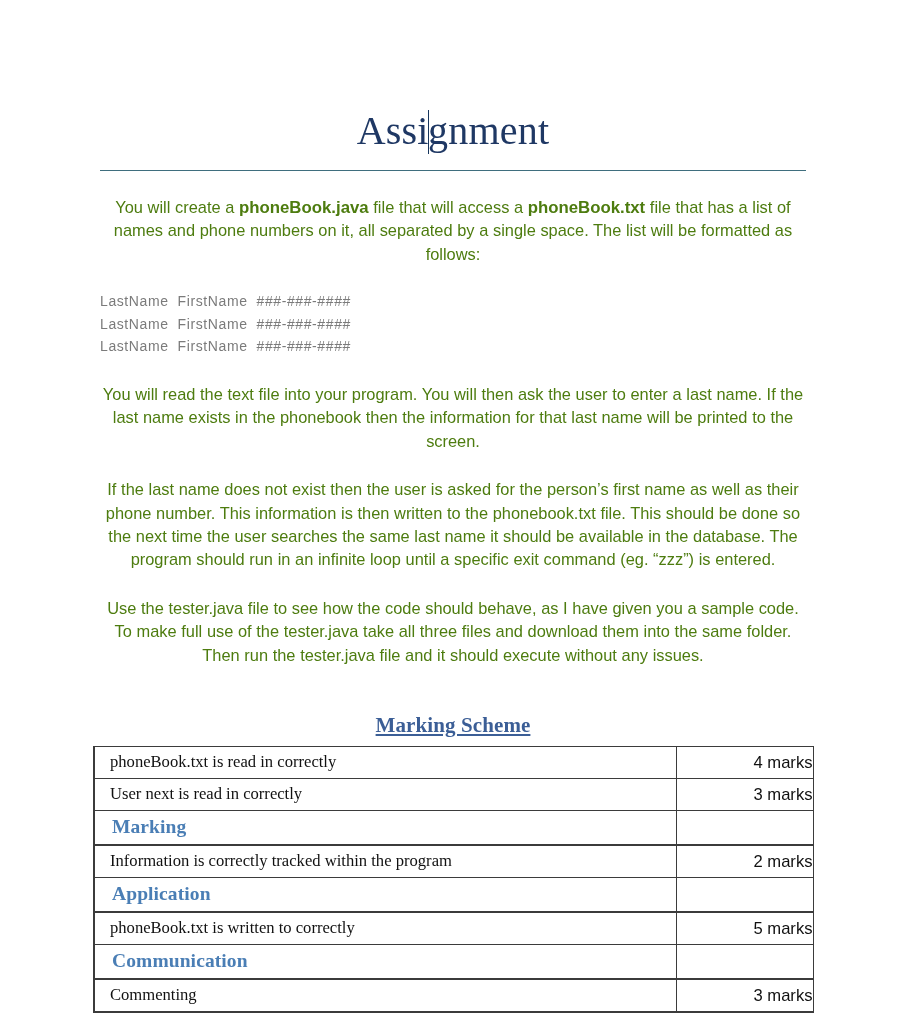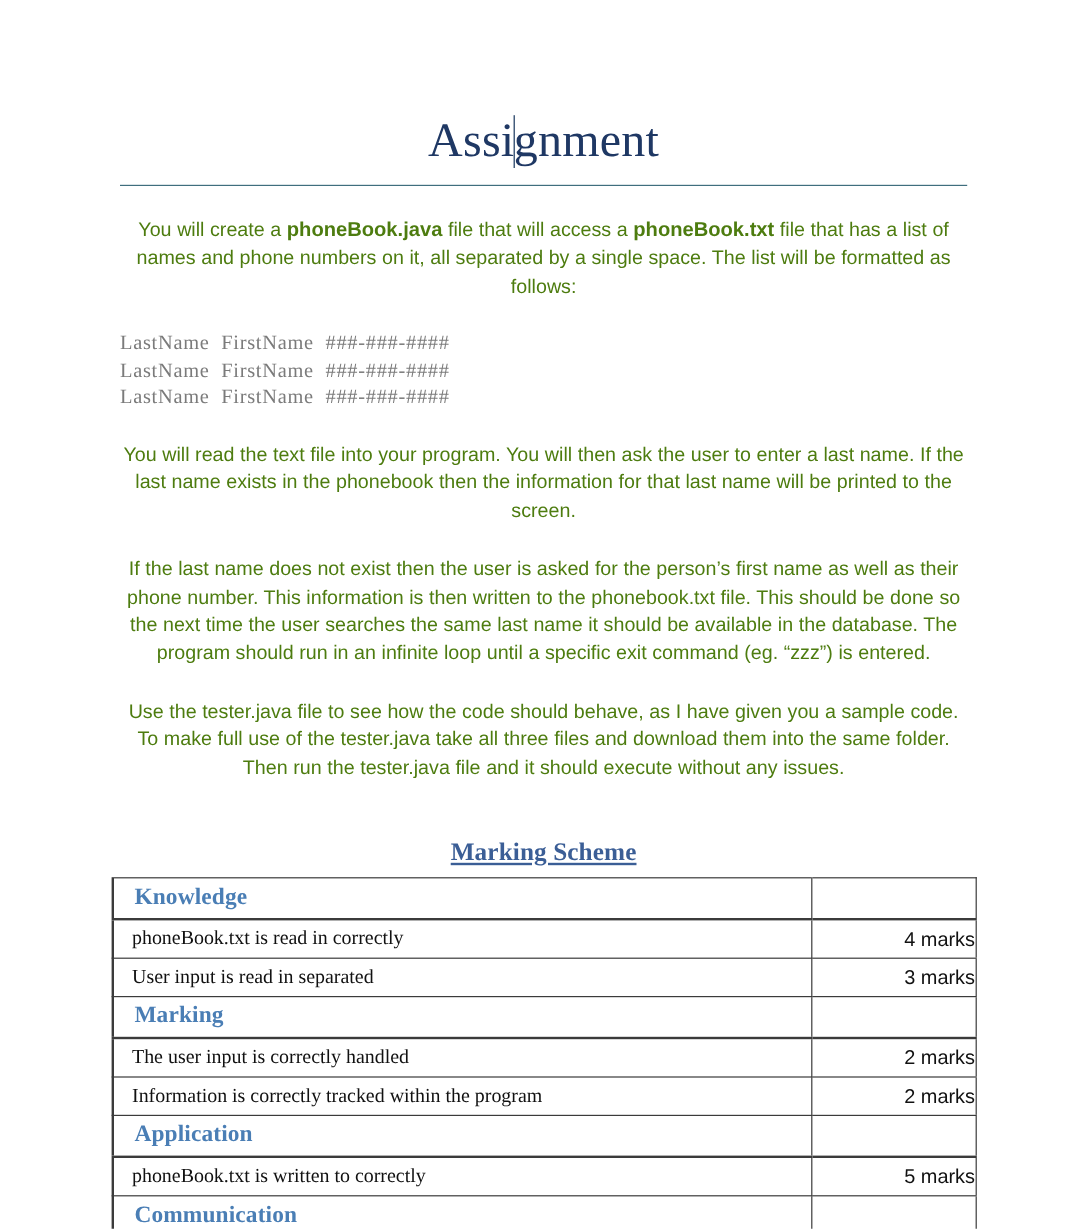--- a/index.html
+++ b/index.html
@@ -31,21 +31,21 @@
   }
 
   
   .doc-title {
     font-family: "Liberation Serif", "DejaVu Serif", serif;
     font-size: 40px;
     font-weight: 400;
     color: #1F3864;
     text-align: center;
     letter-spacing: 0.2px;
-    margin: 2px;
+    margin: 16px;
     padding-top: 92px;
     line-height: 1.15;
     position: relative;
   }
   .title-caret {
     display: inline-block;
     width: 0;
     border-left: 1.6px solid #17365D;
     height: 44px;
     vertical-align: -10px;
@@ -70,22 +70,22 @@
   }
   .para-block { margin-top: 25px; }
   b.strong {
     font-weight: bold;
     font-size: 16.8px;
   }
 
   
   .code-block {
     margin-top: 24px;
-    font-family: Liberation Serif, serif;
-    font-size: 17px;
+    font-family: Liberation Sans, sans-serif;
+    font-size: 14px;
     line-height: 22.6px;
     color: #7b7b7b;
     white-space: pre;
     letter-spacing: 0.6px;
   }
 
   
   .section-heading {
     font-family: "Liberation Serif", "DejaVu Serif", serif;
     font-size: 21px;
@@ -189,41 +189,33 @@
 
     <h2 class="section-heading">Marking Scheme</h2>
 
     <div class="marks-table-wrap">
       <table class="marks-table">
         <colgroup>
           <col class="c1">
           <col class="c2">
         </colgroup>
         <tbody id="marks-tbody">
-            <tr class="cat-row">
-              <td class="desc">Knowledge</td>
-              <td class="marks"></td>
-            </tr>
             <tr class="item-row">
               <td class="desc">phoneBook.txt is read in correctly</td>
               <td class="marks">4 marks</td>
             </tr>
             <tr class="item-row">
-              <td class="desc">User input is read in separated</td>
+              <td class="desc">User next is read in correctly</td>
               <td class="marks">3 marks</td>
             </tr>
             <tr class="cat-row after-item">
               <td class="desc">Marking</td>
               <td class="marks"></td>
             </tr>
             <tr class="item-row">
-              <td class="desc">The user input is correctly handled</td>
-              <td class="marks">2 marks</td>
-            </tr>
-            <tr class="item-row">
               <td class="desc">Information is correctly tracked within the program</td>
               <td class="marks">2 marks</td>
             </tr>
             <tr class="cat-row after-item">
               <td class="desc">Application</td>
               <td class="marks"></td>
             </tr>
             <tr class="item-row">
               <td class="desc">phoneBook.txt is written to correctly</td>
               <td class="marks">5 marks</td>

